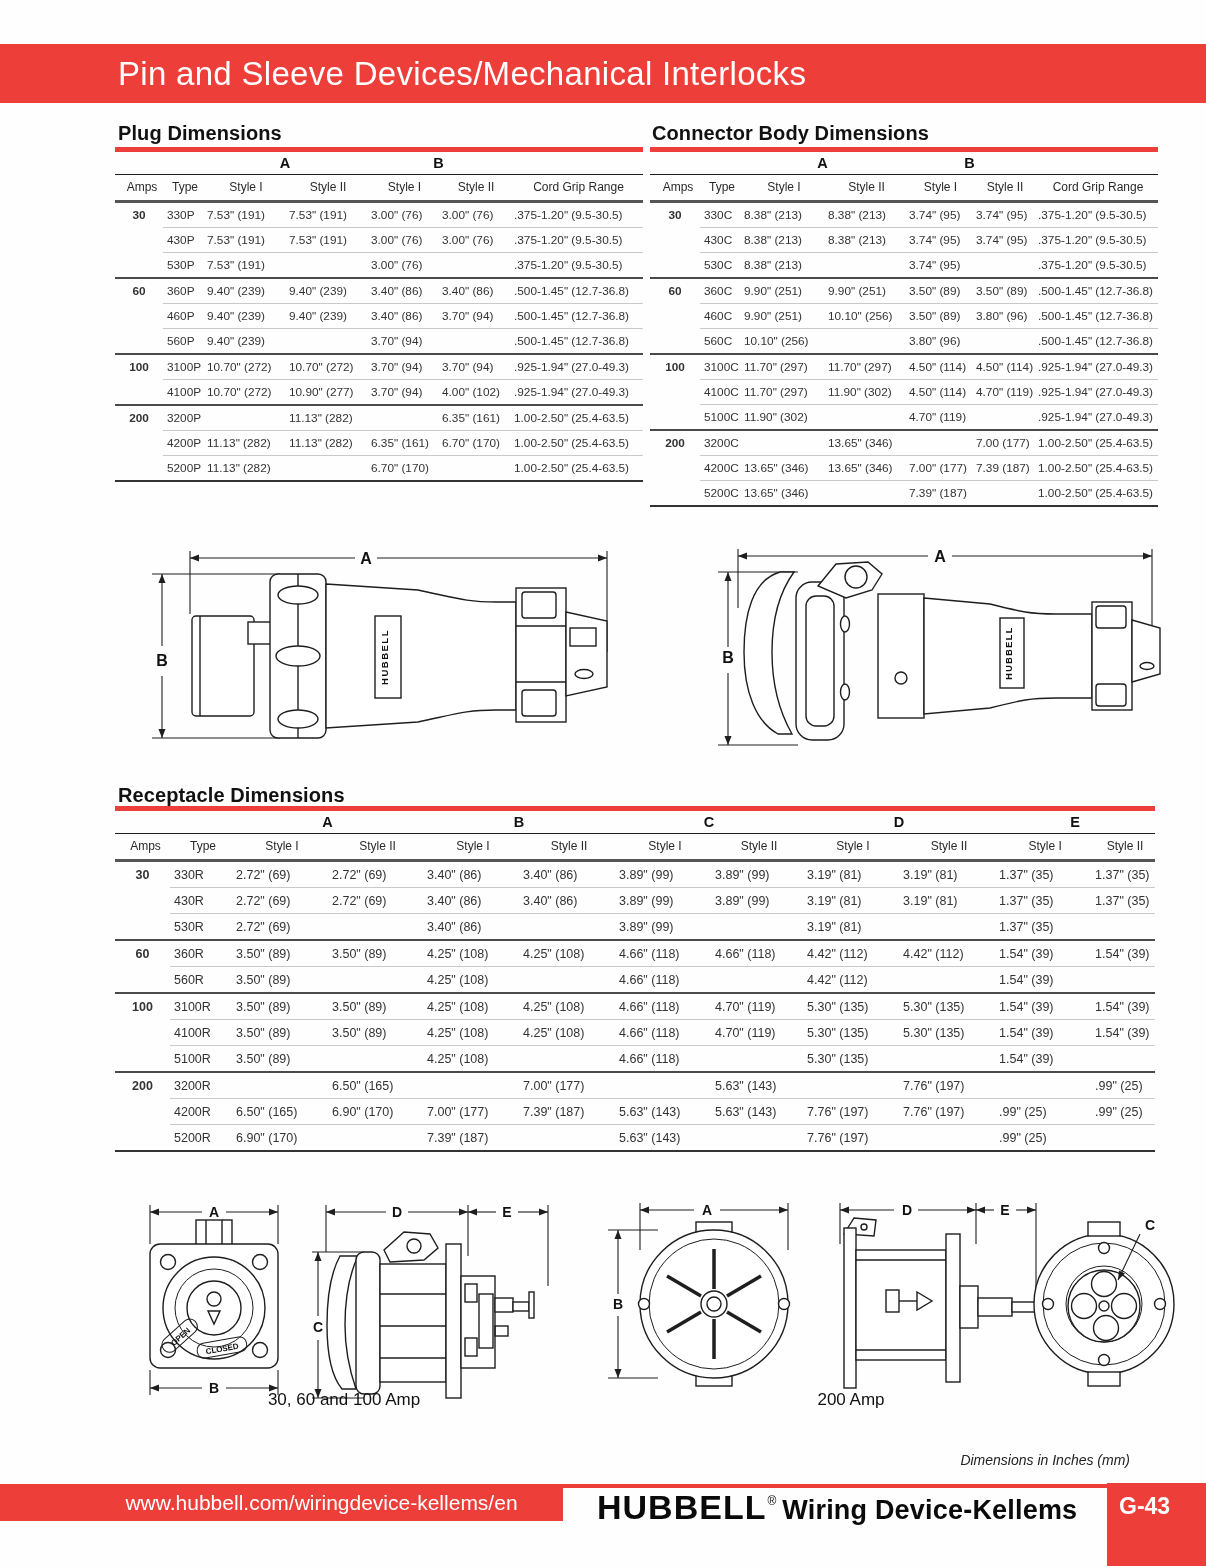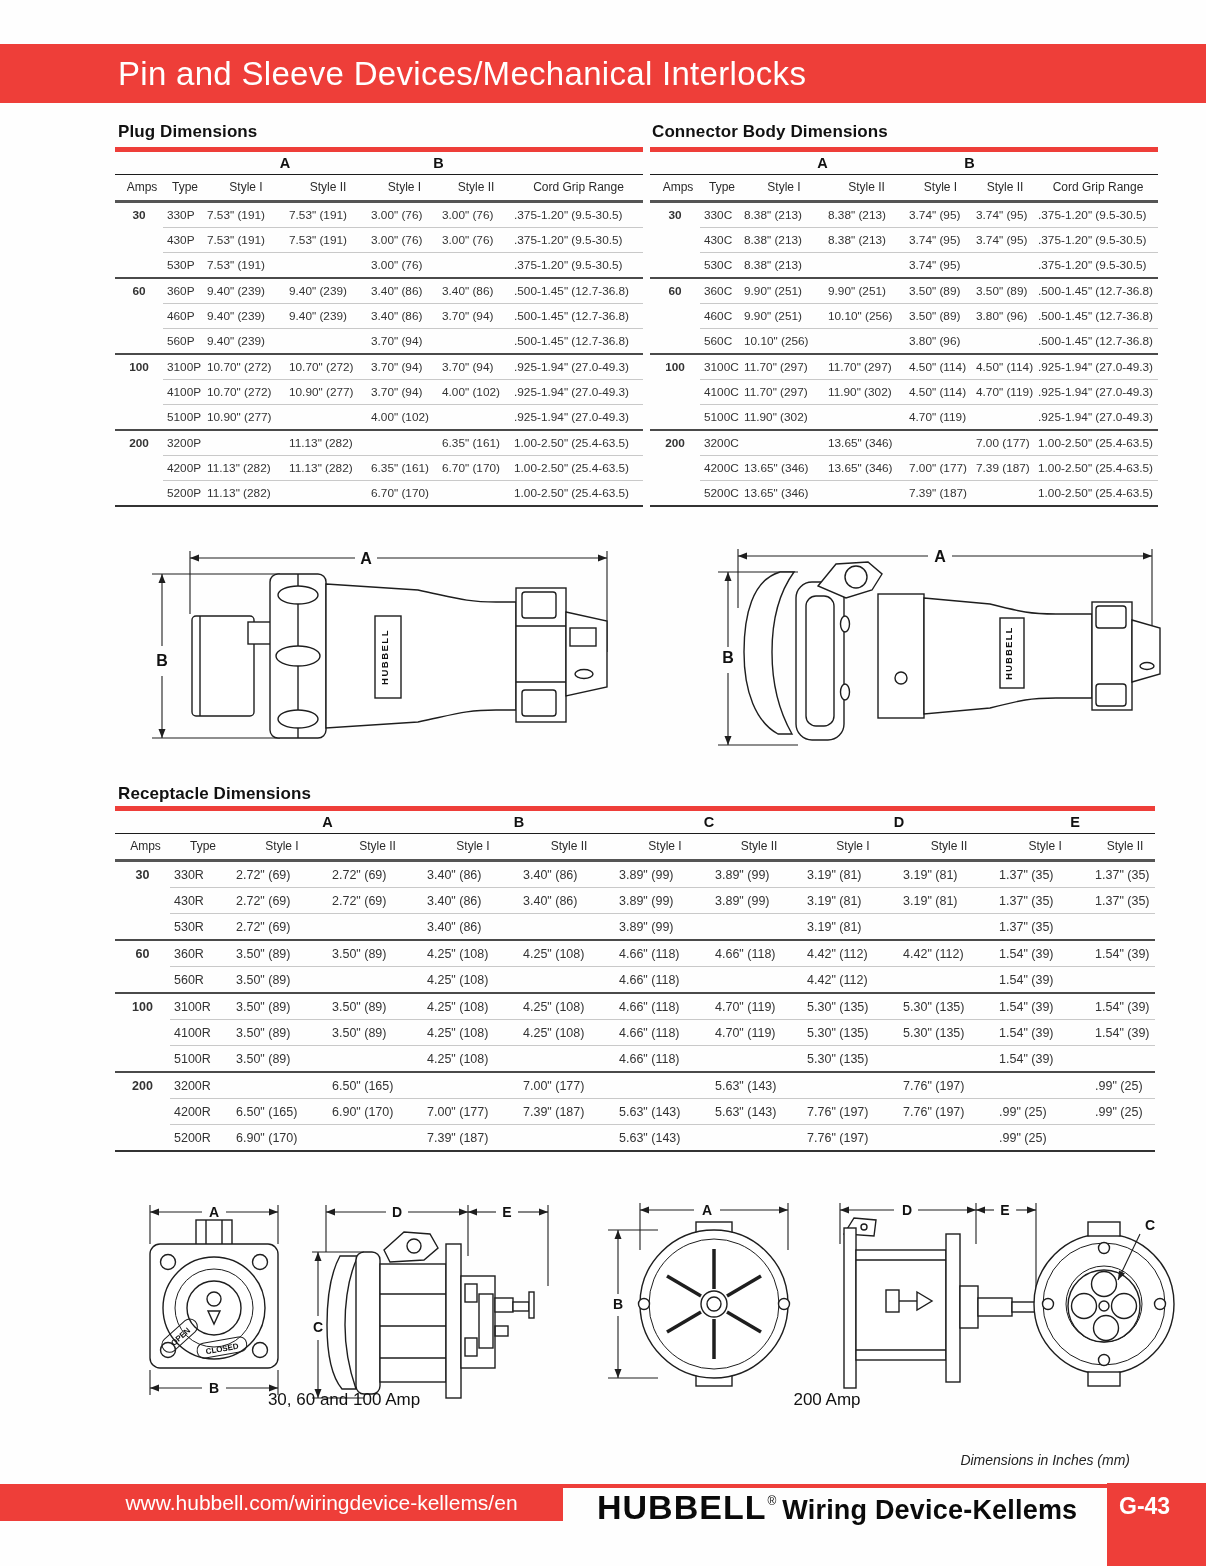--- a/index.html
+++ b/index.html
@@ -4,21 +4,21 @@
 <style>
   html,body{margin:0;padding:0;background:#fff;}
   #page{position:relative;width:1206px;height:1566px;background:#fefefe;overflow:hidden;
         font-family:"Liberation Sans",sans-serif;color:#222;}
   .abs{position:absolute;}
   
   #titlebar{left:0;top:44px;width:1206px;height:59px;}
   #titlebar .t{position:absolute;left:118px;top:0;height:48px;line-height:59px;
                color:#fff;font-size:33px;font-weight:400;letter-spacing:.3px;}
   
-  .sechead{font-size:17px;font-weight:bold;color:#111;letter-spacing:.1px;}
+  .sechead{font-size:20px;font-weight:bold;color:#111;letter-spacing:.1px;}
   .redline{height:5px;}
   
   table.dimtable{border-collapse:collapse;table-layout:fixed;position:absolute;}
   .dimtable th,.dimtable td{white-space:nowrap;overflow:hidden;font-weight:normal;text-align:left;}
   .dimtable tr.grow th{font-size:14.5px;font-weight:bold;text-align:center;padding:2px 0 3px;
                        border-bottom:1.5px solid #1c1c1c;color:#111;}
   .dimtable tr.hrow th{font-size:12px;color:#2a2a2a;padding:5px 0 6px 4px;border-bottom:3px solid #555;text-align:center;}
   .dimtable tr.hrow th.amps{padding-left:6px;}
   .dimtable td{font-size:11.8px;color:#333;padding:5px 0 5px 4px;}
   table.recep td{font-size:12.5px;padding:5.5px 0 5.5px 4px;}
@@ -158,29 +158,20 @@
         </tr>
         <tr class="sub">
           <td class="amps"></td>
           <td>4100P</td>
           <td>10.70" (272)</td>
           <td>10.90" (277)</td>
           <td>3.70" (94)</td>
           <td>4.00" (102)</td>
           <td>.925-1.94" (27.0-49.3)</td>
         </tr>
-        <tr class="sub">
-          <td class="amps"></td>
-          <td>5100P</td>
-          <td>10.90" (277)</td>
-          <td></td>
-          <td>4.00" (102)</td>
-          <td></td>
-          <td>.925-1.94" (27.0-49.3)</td>
-        </tr>
         <tr class="grp">
           <td class="amps">200</td>
           <td>3200P</td>
           <td></td>
           <td>11.13" (282)</td>
           <td></td>
           <td>6.35" (161)</td>
           <td>1.00-2.50" (25.4-63.5)</td>
         </tr>
         <tr class="sub">
@@ -762,21 +753,21 @@
     <circle class="w" cx="512" cy="114" r="36"></circle>
     <circle class="w" cx="512" cy="92" r="12.5"></circle>
       <circle class="w" cx="492" cy="114" r="12.5"></circle>
     <circle class="w" cx="532" cy="114" r="12.5"></circle>
       <circle class="w" cx="514" cy="136" r="12.5"></circle>
     <circle class="ln" cx="512" cy="114" r="5"></circle>
     <line class="dim" x1="548" y1="42" x2="526" y2="88"></line>
     <polygon class="ah" points="526,88 533,81.5 527,78.5"></polygon>
     <text class="dls" x="558" y="38">C</text>
   </svg>
-  <div class="caption abs" style="left:592px;top:1390px;width:470px;">200 Amp</div>
+  <div class="caption abs" style="left:616px;top:1390px;width:470px;">200 Amp</div>
 
   <div id="f-note" class="abs">Dimensions in Inches (mm)</div>
   <div id="f-line" class="abs accent-bg" style="background: rgb(238, 62, 57);"></div>
   <div id="f-url" class="abs accent-bg" style="background: rgb(238, 62, 57);">www.hubbell.com/wiringdevice-kellems/en</div>
   <div id="f-brand" class="abs">
     <span class="hub">HUBBELL</span>
     <span class="reg">®</span>
     <span class="div">Wiring Device-Kellems</span>
   </div>
   <div id="f-page" class="abs accent-bg" style="background: rgb(238, 62, 57);">G-43</div>

